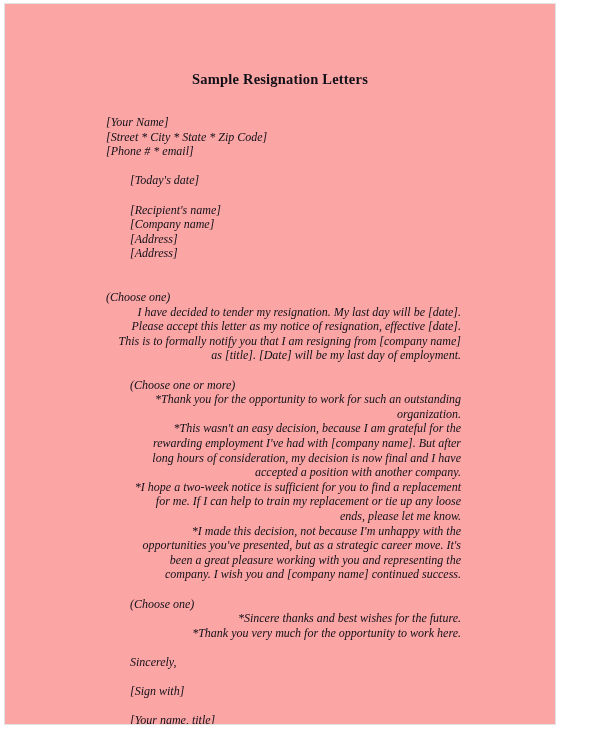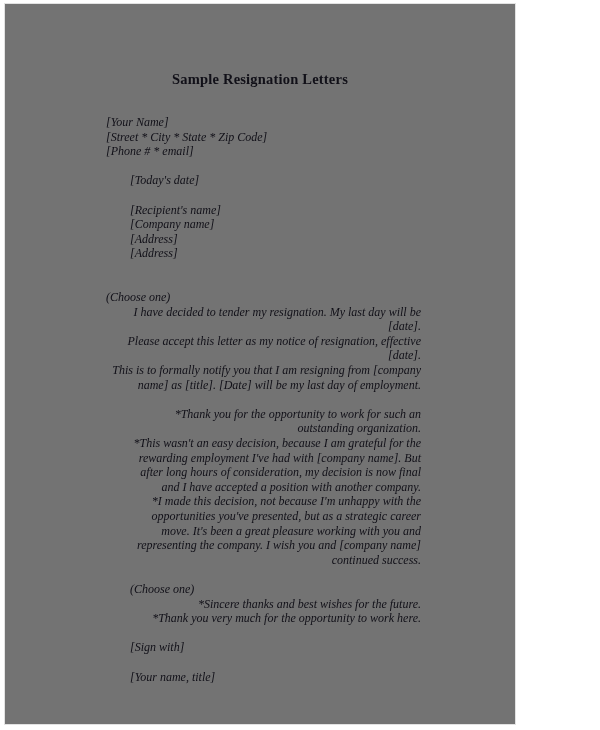--- a/index.html
+++ b/index.html
@@ -9,25 +9,25 @@
   }
   body {
     width: 600px;
     height: 730px;
     font-family: "Liberation Serif", "DejaVu Serif", serif;
     color: #111018;
   }
   .page {
     position: relative;
     box-sizing: border-box;
-    width: 512px;
+    width: 552px;
     height: 722px;
     margin: 3px 0 0 4px;
     border: 1px solid #e2e2e2;
-    background: #737373;
+    background: #fca5a5;
     overflow: hidden;
   }
   .doc-title {
     text-align: center;
     font-size: 14.5px;
     font-weight: bold;
     letter-spacing: 0.2px;
     margin: 68px 0 0 0;
     padding: 0 40px;
     line-height: 1.1;
@@ -85,31 +85,36 @@
     </div>
 
     <div class="block gap-2">
       <div class="line">(Choose one)</div>
       <p class="para">I have decided to tender my resignation.  My last day will be [date].</p>
       <p class="para">Please accept this letter as my notice of resignation, effective [date].</p>
       <p class="para">This is to formally notify you that I am resigning from [company name] as [title].  [Date] will be my last day of employment.</p>
     </div>
 
     <div class="block gap-1">
+      <div class="line">(Choose one or more)</div>
       <p class="para">*Thank you for the opportunity to work for such an outstanding organization.</p>
       <p class="para">*This wasn't an easy decision, because I am grateful for the rewarding employment I've had with [company name].  But after long hours of consideration, my decision is now final and I have accepted a position with another company.</p>
+      <p class="para">*I hope a two-week notice is sufficient for you to find a replacement for me.  If I can help to train my replacement or tie up any loose ends, please let me know.</p>
       <p class="para">*I made this decision, not because I'm unhappy with the opportunities you've presented, but as a strategic career move.  It's been a great pleasure working with you and representing the company.  I wish you and [company name] continued success.</p>
     </div>
 
     <div class="block gap-1">
       <div class="line">(Choose one)</div>
       <p class="para">*Sincere thanks and best wishes for the future.</p>
       <p class="para">*Thank you very much for the opportunity to work here.</p>
     </div>
 
+    <div class="block gap-1">
+      <div class="line">Sincerely,</div>
+    </div>
 
     <div class="block gap-1">
       <div class="line">[Sign with]</div>
     </div>
 
     <div class="block gap-1">
       <div class="line">[Your name, title]</div>
     </div>
 
   </div>

